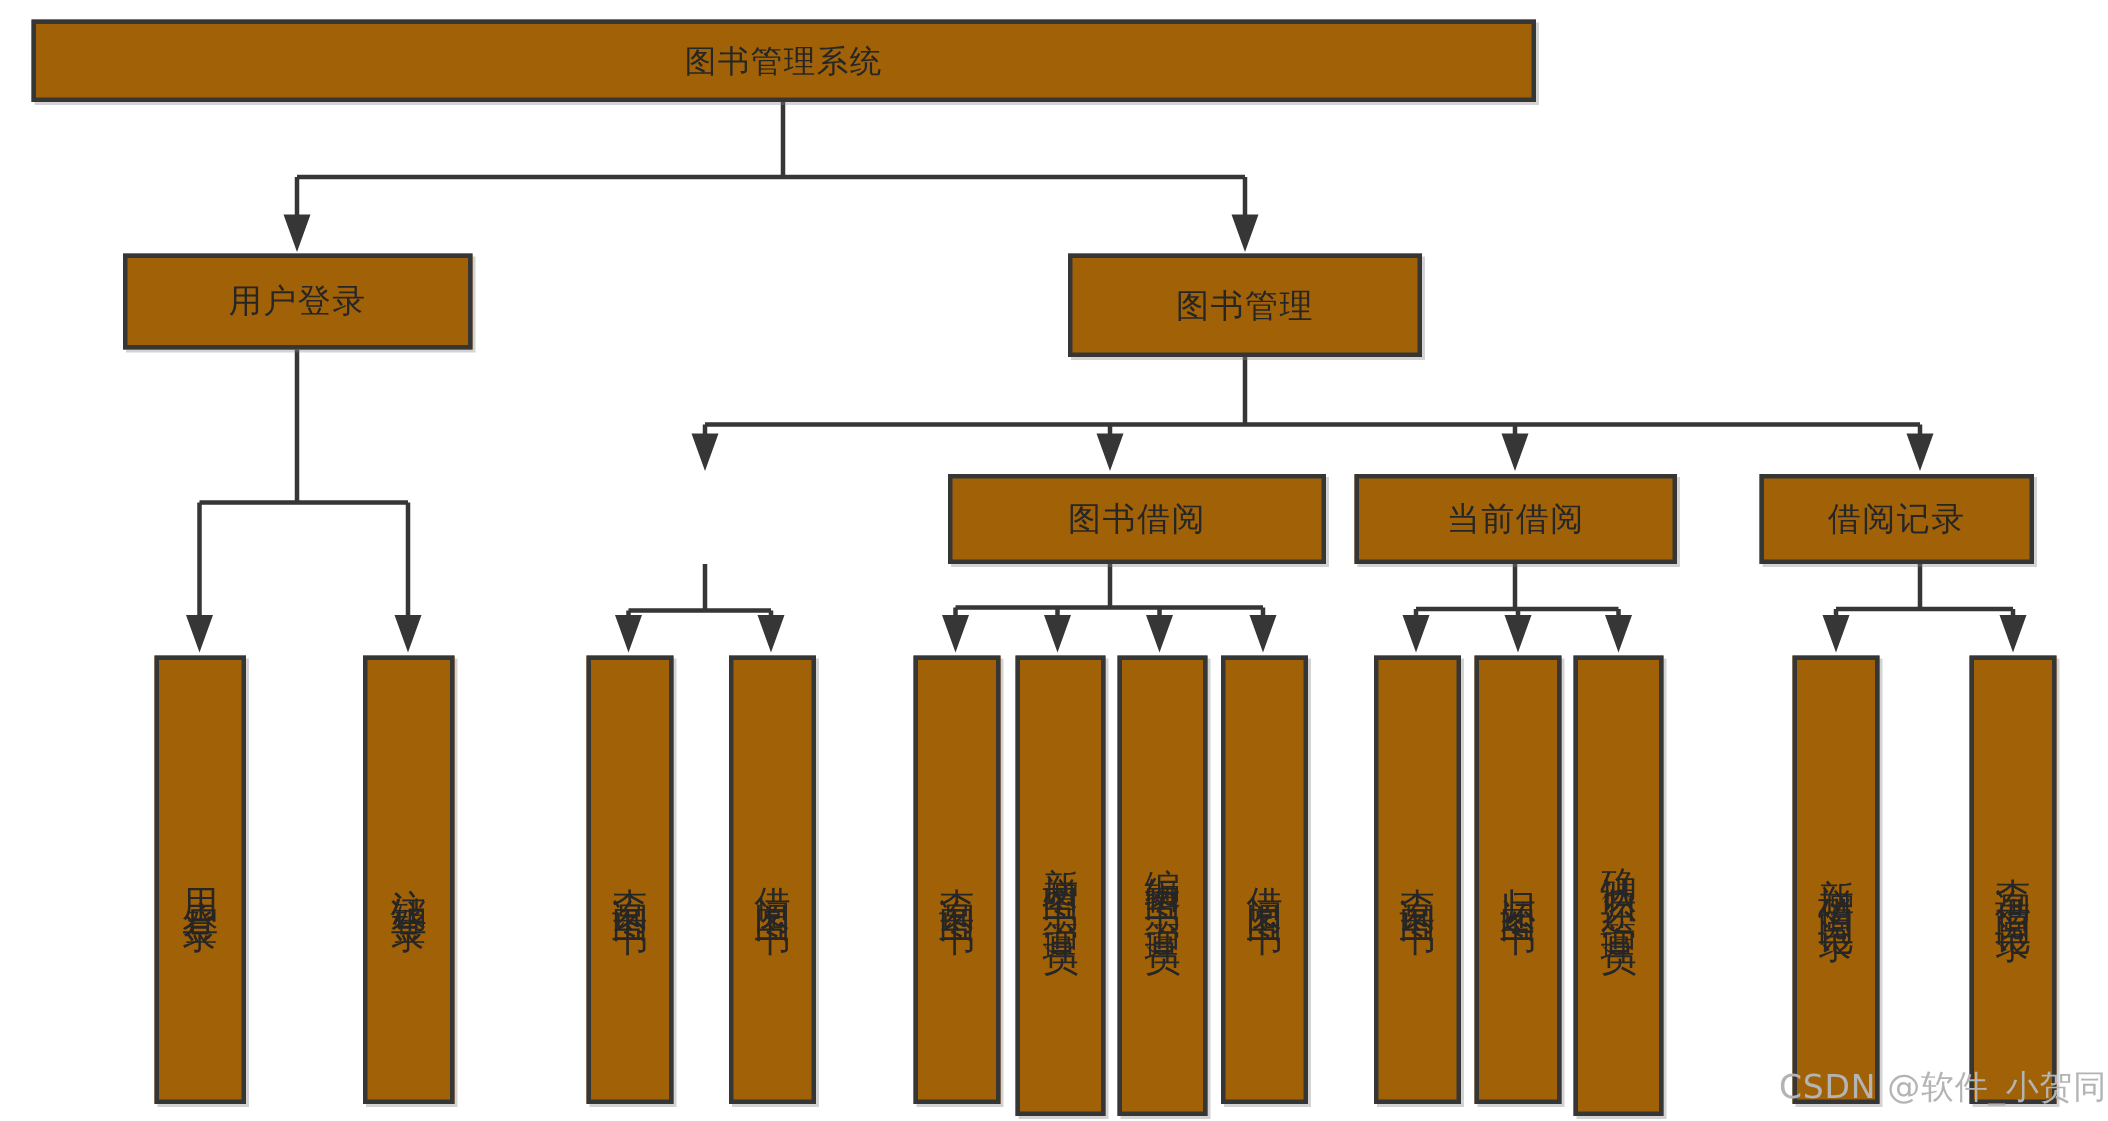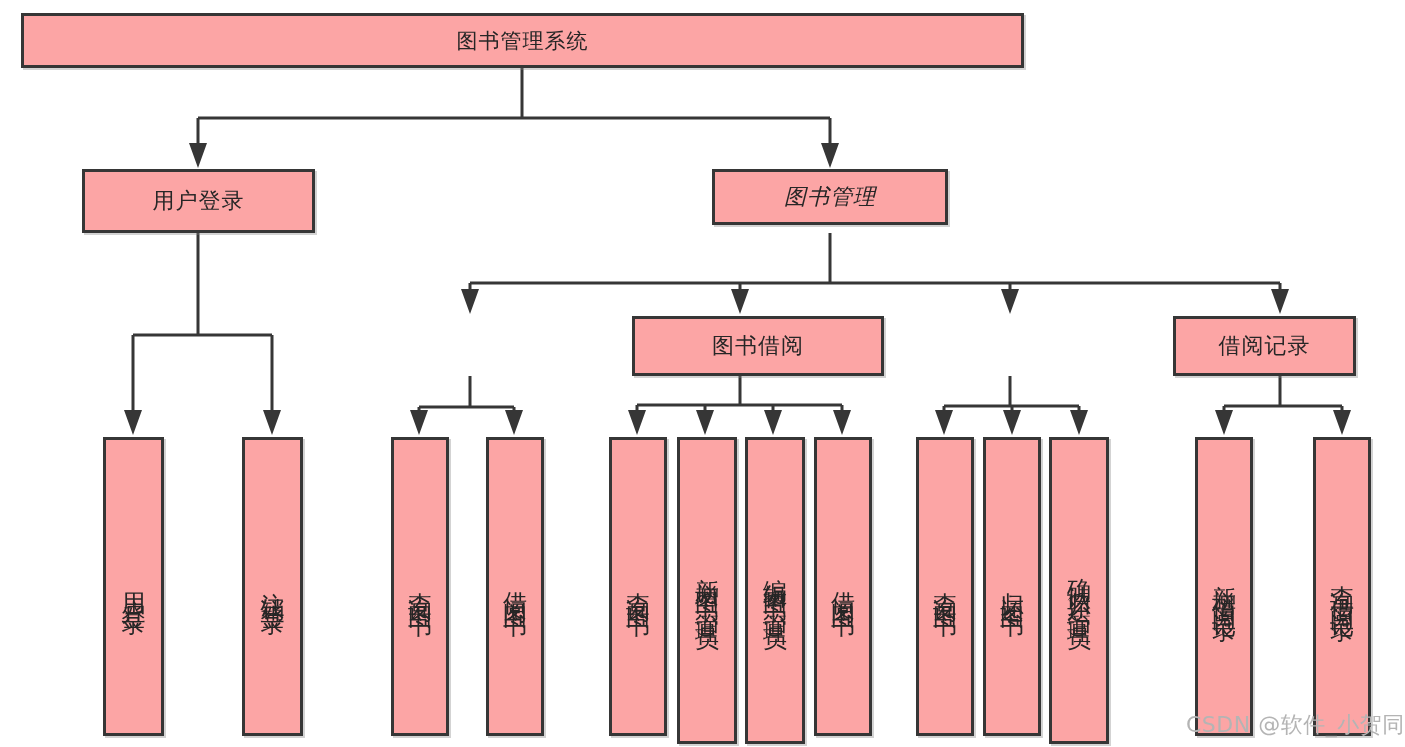--- a/index.html
+++ b/index.html
@@ -13,21 +13,21 @@
   }
   .wires {
     position: absolute;
     left: 0; top: 0;
     width: 1405px; height: 747px;
     pointer-events: none;
   }
   .box {
     position: absolute;
     box-sizing: border-box;
-    background: #fca5a5;
+    background: #a16207;
     border: 3px solid #363636;
     color: #262626;
     display: flex;
     align-items: center;
     justify-content: center;
     text-align: center;
     box-shadow: 2px 2px 0 rgba(130,130,130,0.35);
     z-index: 2;
   }
   .h-label { font-size: 22px; letter-spacing: 1px; white-space: nowrap; }
@@ -109,23 +109,24 @@
       M935 410 h18 L944 435 z
       M1003 410 h18 L1012 435 z
       M1070 410 h18 L1079 435 z
       M1215 410 h18 L1224 435 z
       M1333 410 h18 L1342 435 z"></path>
   </svg>
 
   <div class="box root-label" style="left:21px; top:13px; width:1003px; height:55px;">图书管理系统</div>
 
   <div class="box h-label" style="left:82px; top:169px; width:233px; height:64px;">用户登录</div>
-  <div class="box h-label" style="left:712px; top:169px; width:236px; height:56px;font-style:italic;">图书管理</div>
+  <div class="box h-label" style="left:712px; top:169px; width:236px; height:69px;">图书管理</div>
 
   <div class="box h-label" style="left:632px; top:316px; width:252px; height:60px;">图书借阅</div>
+  <div class="box h-label" style="left:903px; top:316px; width:215px; height:60px;">当前借阅</div>
   <div class="box h-label" style="left:1173px; top:316px; width:183px; height:60px;">借阅记录</div>
 
   <div class="box v-box" style="left:103px; top:437px; width:61px; height:299px;">用户登录</div>
   <div class="box v-box" style="left:242px; top:437px; width:61px; height:299px;">注销登录</div>
 
   <div class="box v-box" style="left:391px; top:437px; width:58px; height:299px;">查询图书</div>
   <div class="box v-box" style="left:486px; top:437px; width:58px; height:299px;">借阅图书</div>
 
   <div class="box v-box" style="left:609px; top:437px; width:58px; height:299px;">查询图书</div>
   <div class="box v-box" style="left:677px; top:437px; width:60px; height:307px;">新增图书（管理员）</div>

